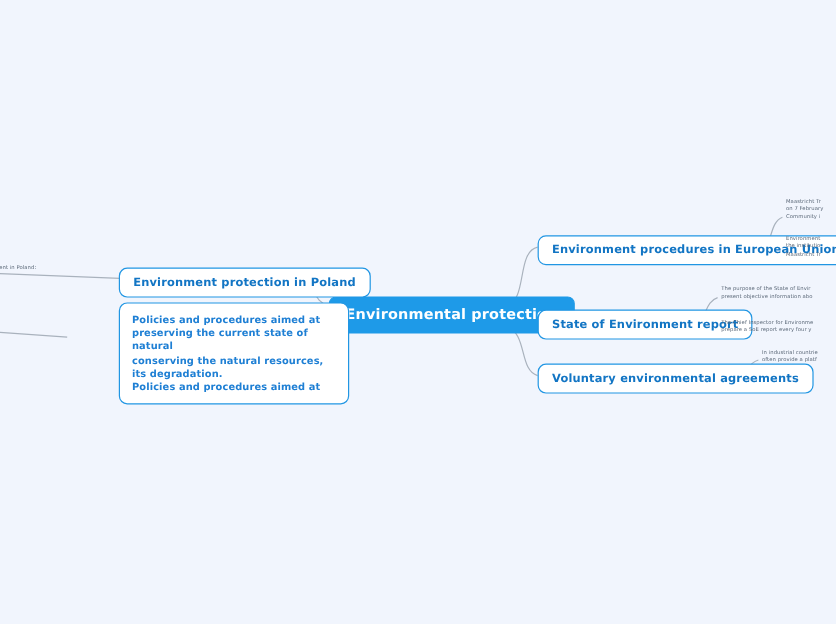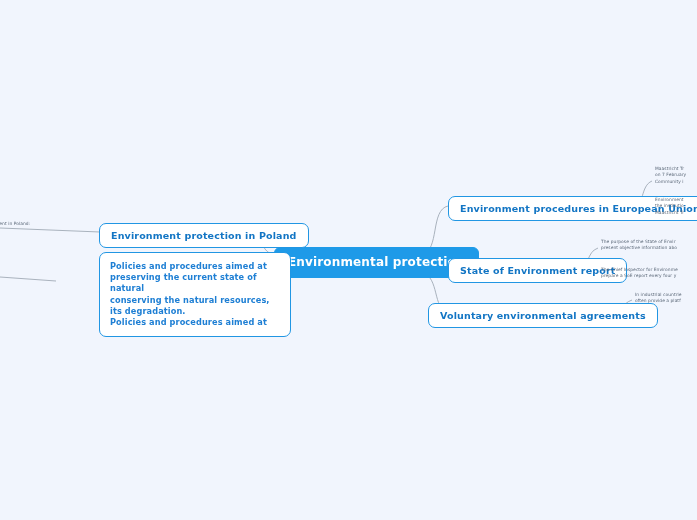--- a/index.html
+++ b/index.html
@@ -179,21 +179,21 @@
   <div class="node node-leaf" style="left:601px; top:239px; width:110px;">
     <span class="lline">The purpose of the State of Envir</span>
     <span class="lline">present objective information abo</span>
   </div>
 
   <div class="node node-leaf italicish" style="left:601px; top:267px; width:110px;">
     <span class="lline">The Chief Inspector for Environme</span>
     <span class="lline">prepare a SoE report every four y</span>
   </div>
 
-  <div class="node node-branch" style="left:428px; top:303px;">
+  <div class="node node-branch" style="left:448px; top:303px;">
     <span>Voluntary environmental agreements</span>
   </div>
 
   <div class="node node-leaf" style="left:635px; top:292px; width:80px;">
     <span class="lline">In industrial countrie</span>
     <span class="lline">often provide a platf</span>
   </div>
 
 </div>
 

